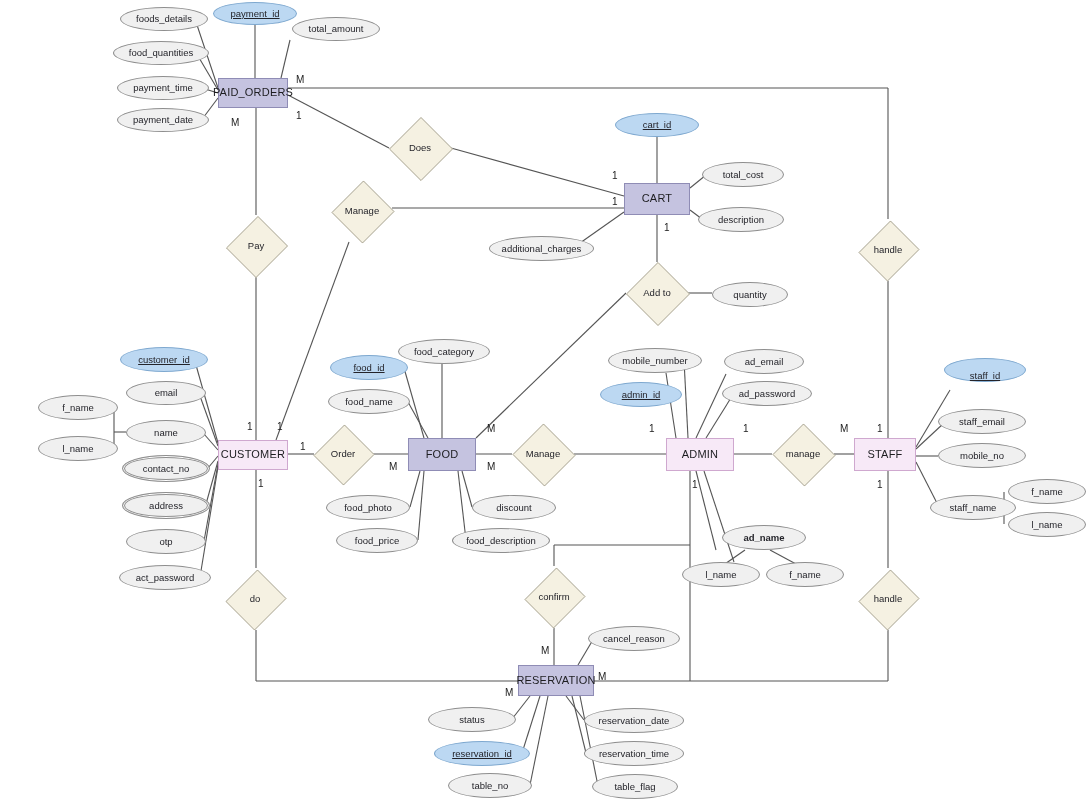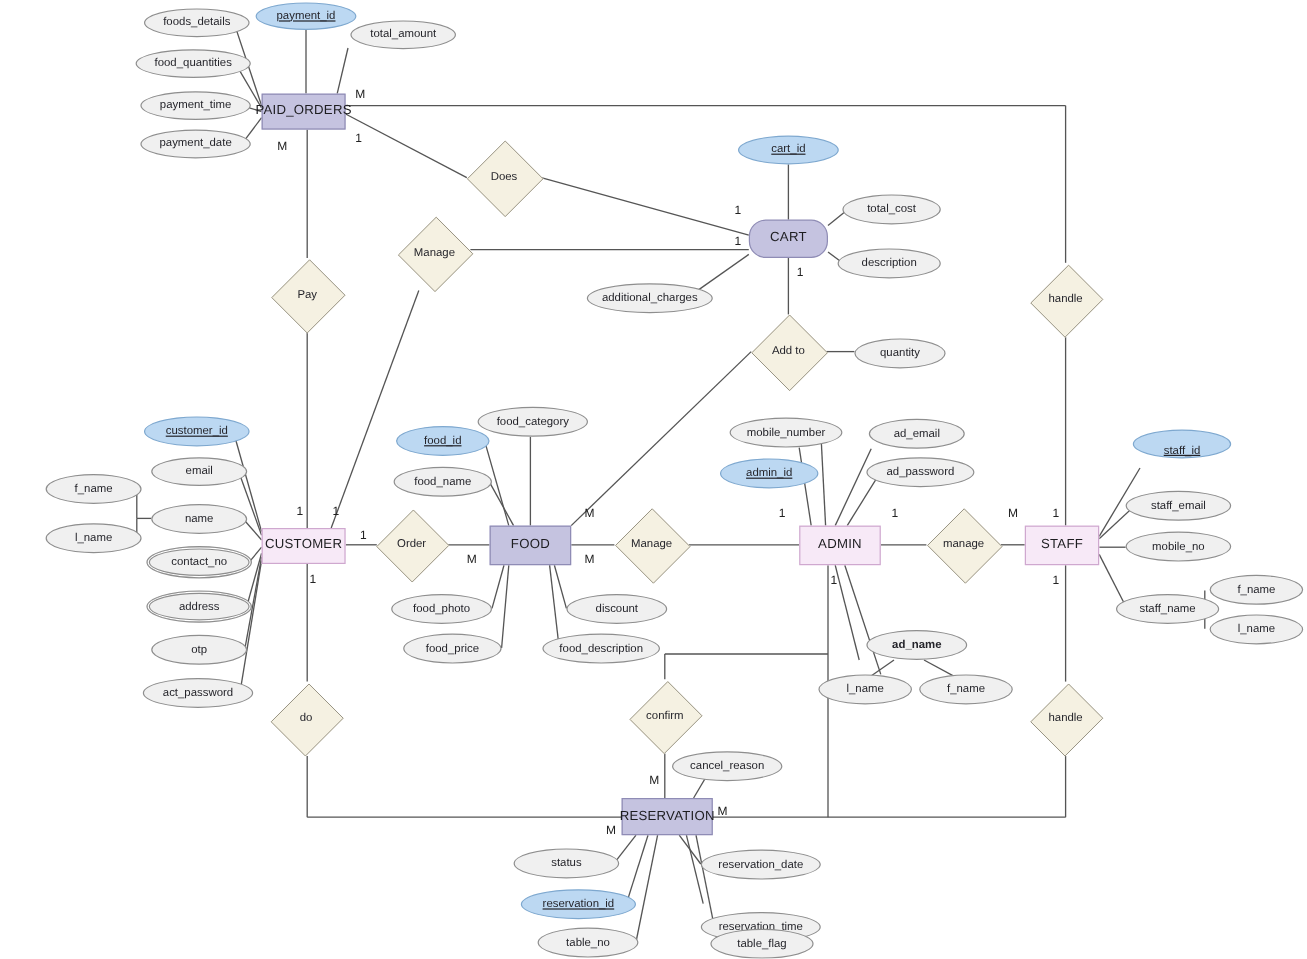--- a/index.html
+++ b/index.html
@@ -132,21 +132,21 @@
       <line x1="572" y1="696" x2="586" y2="753"></line>
       <line x1="580" y1="696" x2="598" y2="786"></line>
       <line x1="578" y1="665" x2="594" y2="638"></line>
     </g>
   </svg>
 
   <div id="layer">
       <div class="node entity strong" style="left: 218px; top: 78px; width: 70px; height: 30px;">
         <span>PAID_ORDERS</span>
       </div>
-      <div class="node entity strong" style="left: 624px; top: 183px; width: 66px; height: 32px; border-radius: 14px;">
+      <div class="node entity strong" style="left: 624px; top: 183px; width: 66px; height: 32px;">
         <span>CART</span>
       </div>
       <div class="node entity light" style="left: 218px; top: 440px; width: 70px; height: 30px;">
         <span>CUSTOMER</span>
       </div>
       <div class="node entity strong" style="left: 408px; top: 438px; width: 68px; height: 33px;">
         <span>FOOD</span>
       </div>
       <div class="node entity light" style="left: 666px; top: 438px; width: 68px; height: 33px;">
         <span>ADMIN</span>
@@ -323,27 +323,27 @@
       </div>
       <div class="node attr key" style="left: 434px; top: 741px; width: 96px; height: 25px;">
         <span>reservation_id</span>
       </div>
       <div class="node attr " style="left: 428px; top: 707px; width: 88px; height: 25px;">
         <span>status</span>
       </div>
       <div class="node attr " style="left: 448px; top: 773px; width: 84px; height: 25px;">
         <span>table_no</span>
       </div>
-      <div class="node attr " style="left: 560px; top: 626px; width: 92px; height: 25px;">
+      <div class="node attr " style="left: 588px; top: 626px; width: 92px; height: 25px;">
         <span>cancel_reason</span>
       </div>
       <div class="node attr " style="left: 584px; top: 708px; width: 100px; height: 25px;">
         <span>reservation_date</span>
       </div>
-      <div class="node attr " style="left: 584px; top: 760px; width: 100px; height: 25px;">
+      <div class="node attr " style="left: 584px; top: 741px; width: 100px; height: 25px;">
         <span>reservation_time</span>
       </div>
       <div class="node attr " style="left: 592px; top: 774px; width: 86px; height: 25px;">
         <span>table_flag</span>
       </div>
       <div class="card" style="left: 296px; top: 74px;">M</div>
       <div class="card" style="left: 296px; top: 110px;">1</div>
       <div class="card" style="left: 231px; top: 117px;">M</div>
       <div class="card" style="left: 612px; top: 170px;">1</div>
       <div class="card" style="left: 612px; top: 196px;">1</div>

